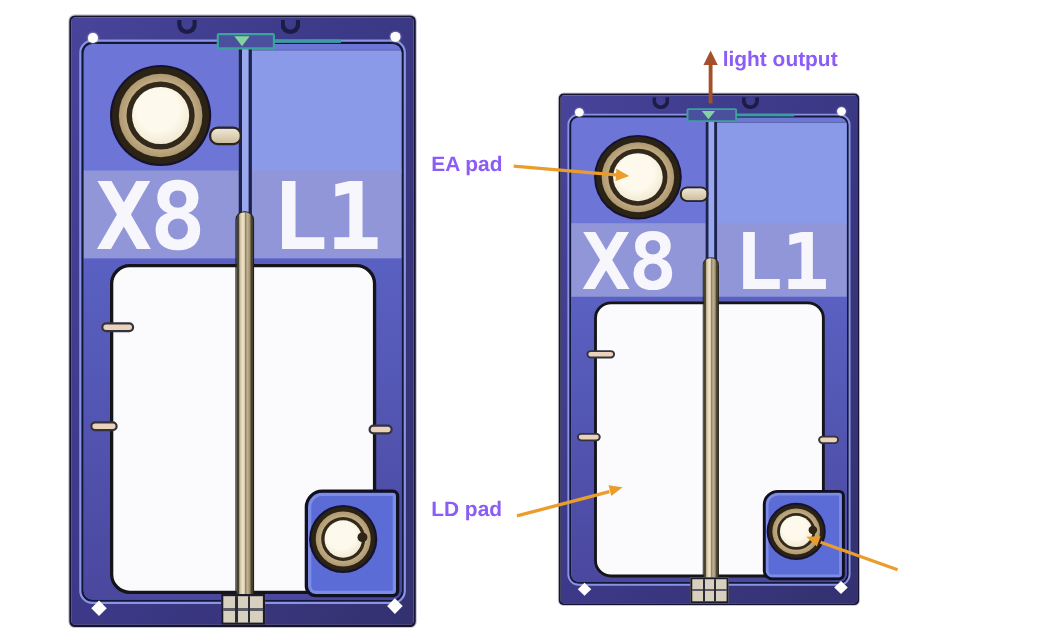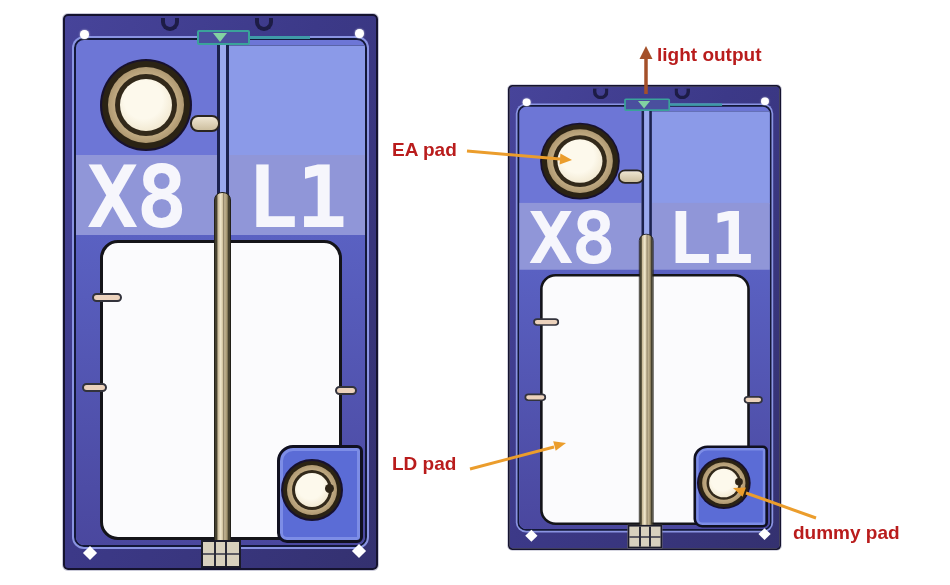--- a/index.html
+++ b/index.html
@@ -73,21 +73,21 @@
               background-image:linear-gradient(90deg,transparent 0 30%,#2a2a38 30% 36%,
                  transparent 36% 62%,#2a2a38 62% 68%,transparent 68%),
                  linear-gradient(180deg,transparent 0 45%,rgba(40,40,60,.7) 45% 55%,transparent 55%);}
 
   
   .chip-left{left:63px;top:14px;}
   .chip-right-wrap{left:508px;top:85px;width:315px;height:556px;
                    transform:scale(0.8667,0.8363);transform-origin:0 0;}
 
   
-  .ann-label{font-weight:bold;font-size:19px;color:#b91c1c;white-space:nowrap;}
+  .ann-label{font-weight:bold;font-size:19px;color:#8b5cf6;white-space:nowrap;}
   .ann-light{left:657px;top:44px;}
   .ann-ea{left:392px;top:139px;}
   .ann-ld{left:392px;top:453px;}
   .ann-dummy{left:793px;top:522px;}
   .arrow-layer{left:0;top:0;width:950px;height:585px;pointer-events:none;}
 </style>
 </head>
 <body>
 
 <div class="canvas">
@@ -189,15 +189,14 @@
     </g>
     <g>
       <line x1="816" y1="518" x2="746" y2="493" stroke="#eb9d2c" stroke-width="3"></line>
       <polygon points="733,488 746,487.4 742.6,496.8" fill="#eb9d2c"></polygon>
     </g>
   </svg>
 
   <div class="ann-label ann-light">light output</div>
   <div class="ann-label ann-ea">EA pad</div>
   <div class="ann-label ann-ld">LD pad</div>
-  <div class="ann-label ann-dummy">dummy pad</div>
 
 </div>
 
 </body></html>

